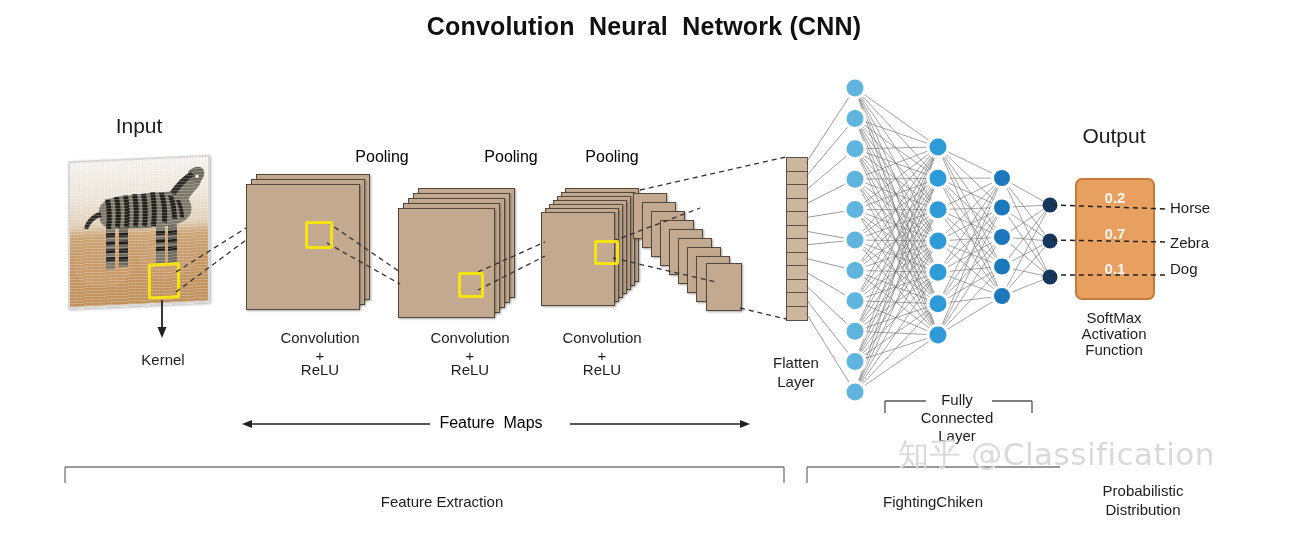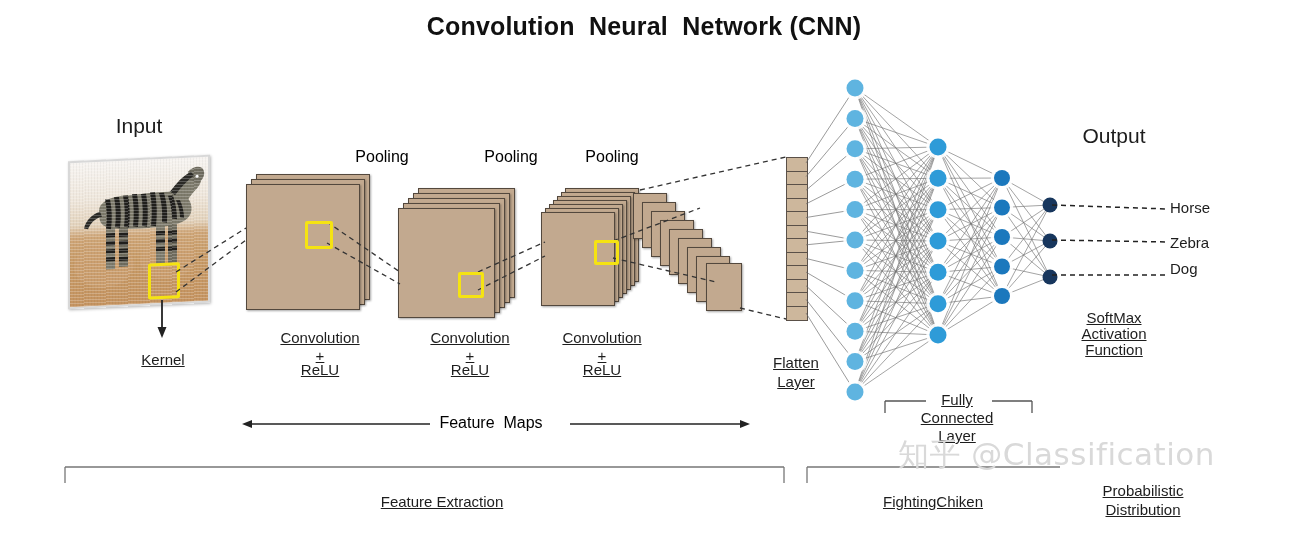--- a/index.html
+++ b/index.html
@@ -12,21 +12,21 @@
   .abs{position:absolute;}
   .txt{position:absolute;white-space:pre;line-height:1.12;}
   .center{transform:translateX(-50%);text-align:center;}
 
   #title{
     left:644px;top:12px;font-size:25px;font-weight:bold;
     letter-spacing:.2px;color:#111;
   }
 
   .sec-label{font-size:21px;color:#1d1d1d;}
-  .small-label{font-size:15px;color:#1d1d1d;text-decoration:underline;}
+  .small-label{font-size:15px;color:#1d1d1d;}
   .mid-label{font-size:16px;color:#000000;}
 
   
   #input-wrap{left:68px;top:158px;width:142px;height:148px;}
   #input-img{
     position:absolute;inset:0;
     border:2px solid #d8d8d8;
     background:
       linear-gradient(to bottom,#f7f4f1 0%,#efe7dc 26%,#e3d2bb 44%,#cfa678 52%,#c79a66 70%,#c59461 100%);
     box-shadow:1px 1px 3px rgba(0,0,0,.28);
@@ -439,20 +439,25 @@
   <div class="txt center small-label" style="left:957px;top:392px;">Fully</div>
   <div class="txt center small-label" style="left:957px;top:410px;">Connected</div>
   <div class="txt center small-label" style="left:957px;top:428px;">Layer</div>
 
   <svg class="abs" style="left:884px;top:400px;" width="150" height="14">
     <path d="M1 13 L1 1 M1 1 L42 1 M108 1 L148 1 M148 1 L148 13" stroke="#555" stroke-width="1.3" fill="none"></path>
   </svg>
 
   <div class="txt center sec-label" style="left:1114px;top:124px;">Output</div>
 
+  <div id="softmax">
+    <div class="prob" style="top:9px;">0.2</div>
+    <div class="prob" style="top:45px;">0.7</div>
+    <div class="prob" style="top:80px;">0.1</div>
+  </div>
 
   <svg class="abs" style="left:1048px;top:192px;" width="145" height="100">
     <g stroke="#222" stroke-width="1.5" stroke-dasharray="5,4" fill="none">
       <path d="M4 13 L120 17"></path>
       <path d="M4 48 L120 50"></path>
       <path d="M4 83 L120 83"></path>
     </g>
   </svg>
 
   <div class="outlabel" style="left:1170px;top:199px;">Horse</div>

